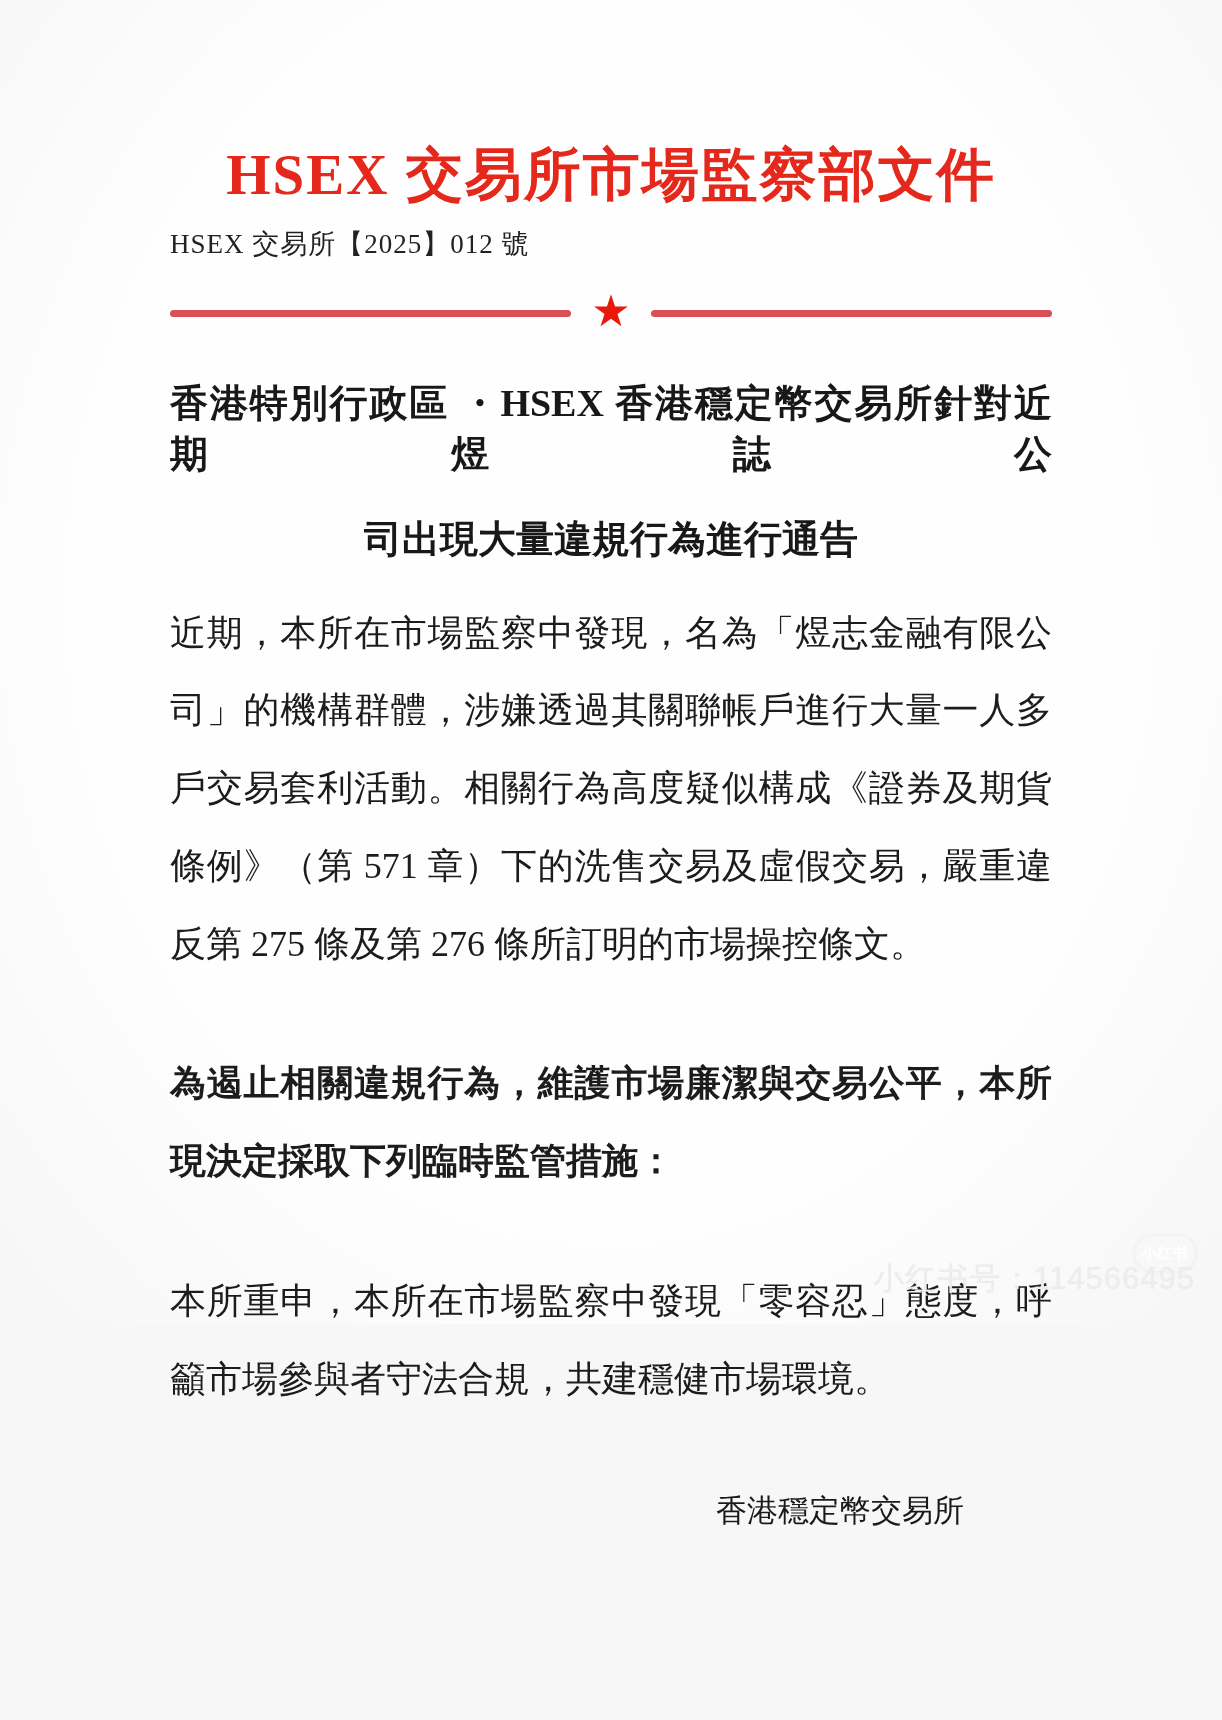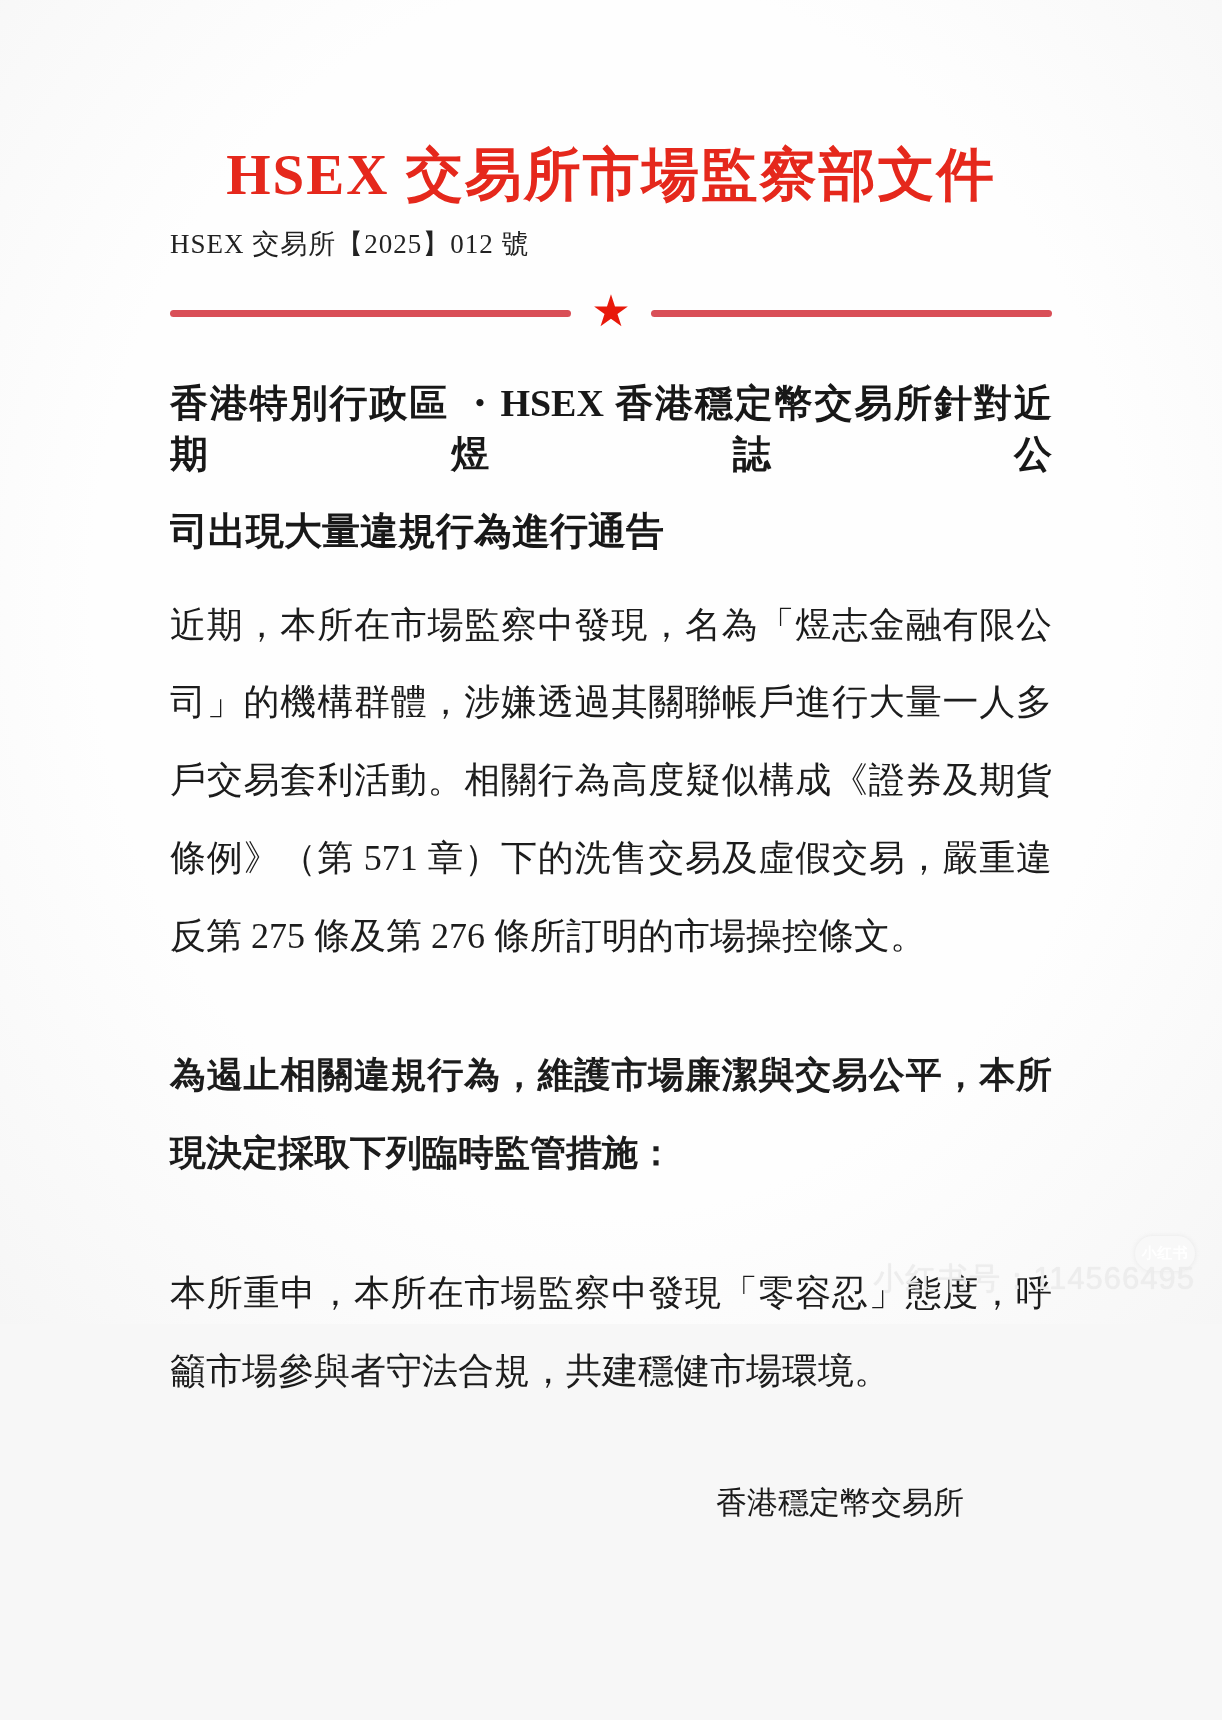--- a/index.html
+++ b/index.html
@@ -58,21 +58,22 @@
     font-weight: bold;
     color: #181818;
   }
   .heading .l1 {
     display: block;
     text-align: justify;
     text-align-last: justify;
   }
   .heading .l2 {
     display: block;
-    margin-top: 26px;
+    text-align: center;
+    margin-top: 34px;
   }
   .body-text p {
     font-size: 36px;
     line-height: 2.16;
     text-align: justify;
     margin: 0 0 62px 0;
   }
   .body-text p.first { margin-top: 30px; }
   .body-text p.bold { font-weight: bold; }
   .signature {

